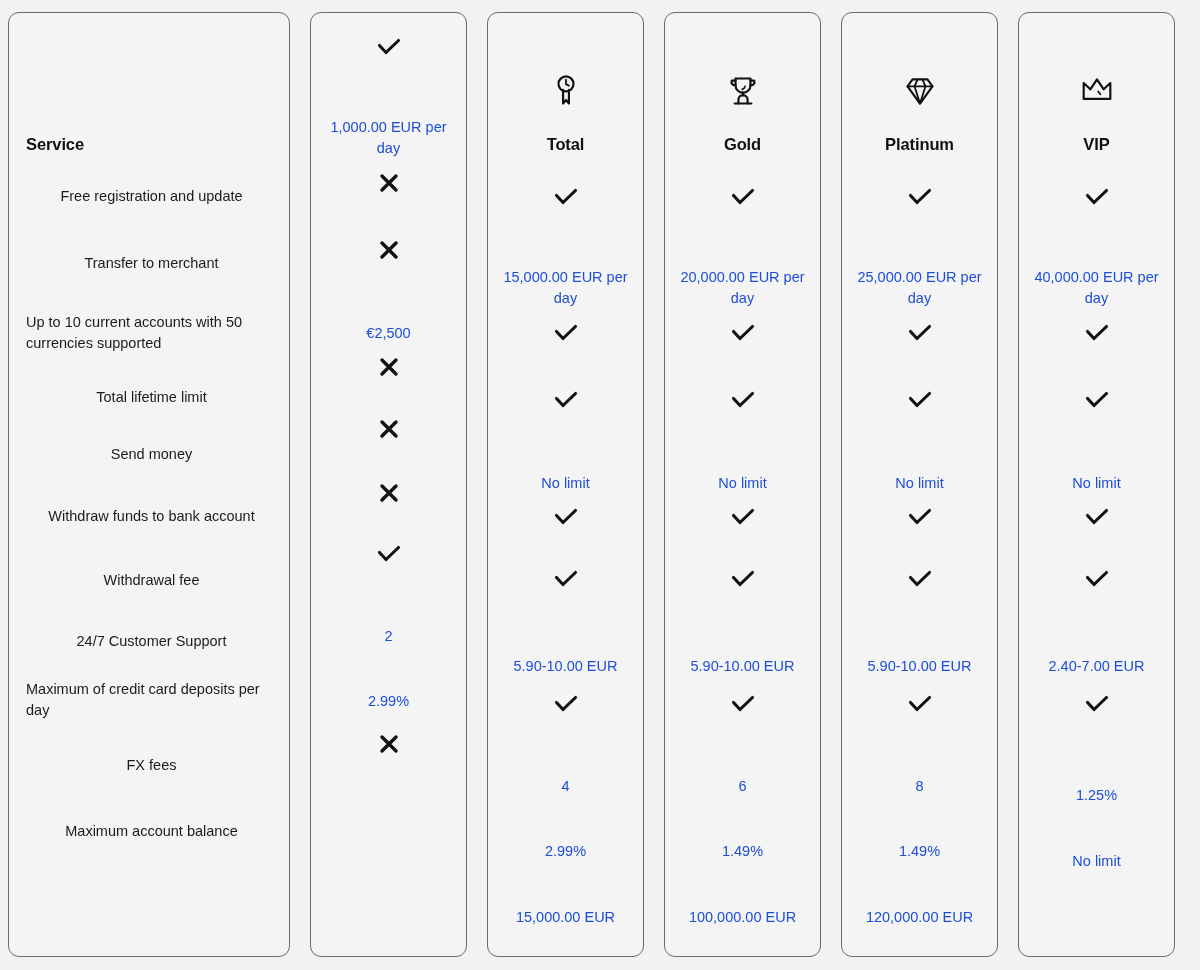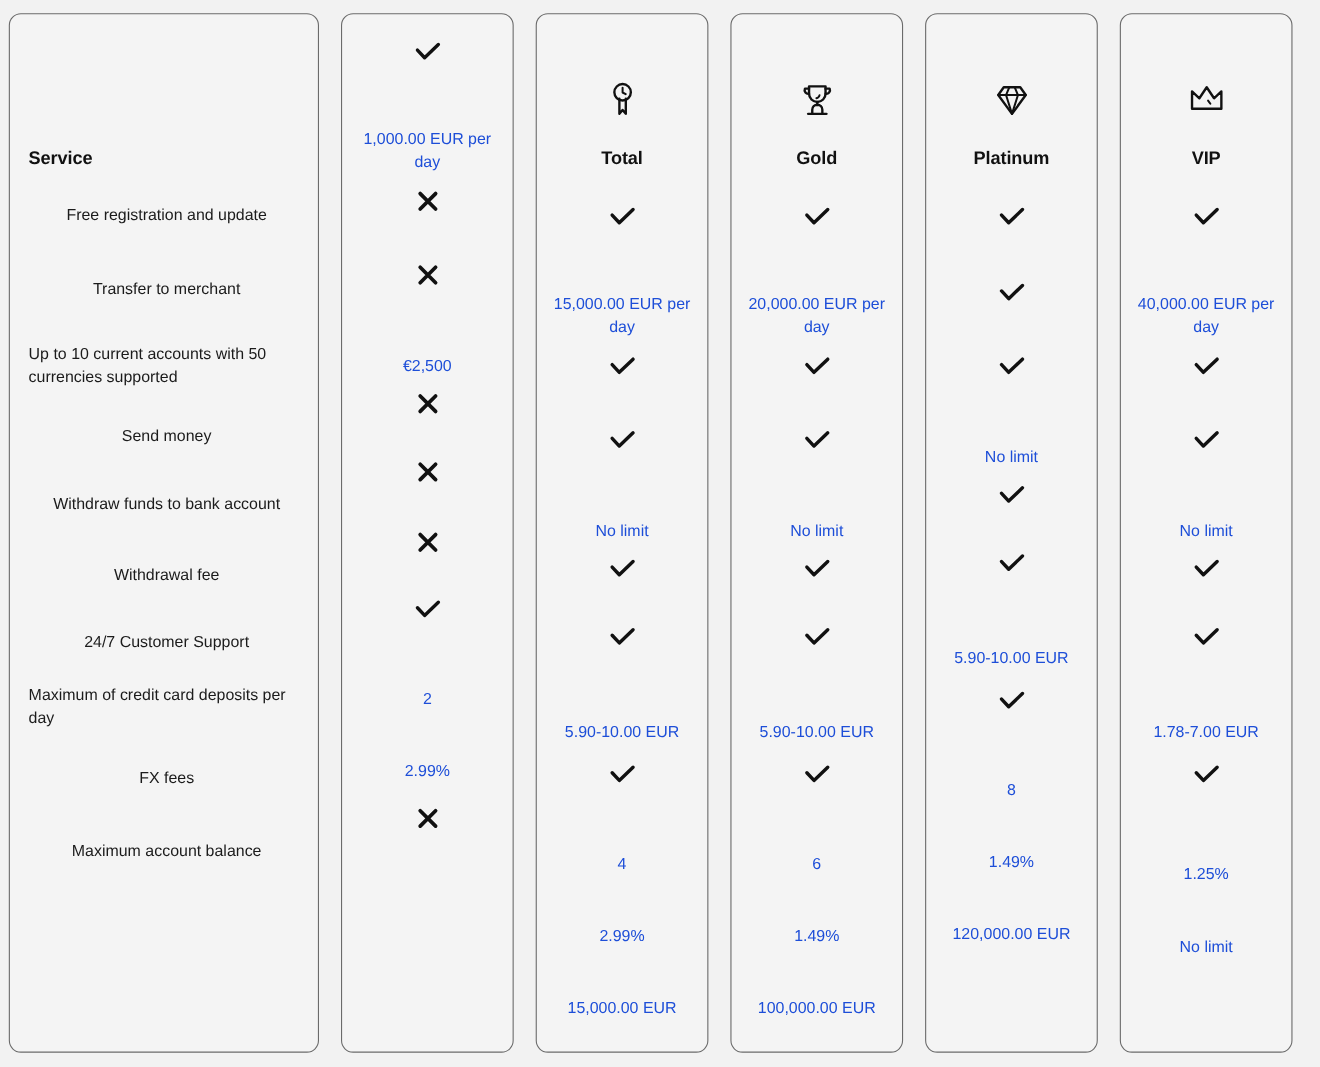--- a/index.html
+++ b/index.html
@@ -146,20 +146,25 @@
         <div class="row h2">
           <div class="label-wrap">
             <span class="label-text">Transfer to merchant</span>
           </div>
         </div>
         <div class="row h3">
           <div class="label-wrap">
             <span class="label-text">Up to 10 current accounts with 50 currencies supported</span>
           </div>
         </div>
+        <div class="row h5">
+          <div class="label-wrap">
+            <span class="label-text">Total lifetime limit</span>
+          </div>
+        </div>
         <div class="row h6">
           <div class="label-wrap">
             <span class="label-text">Send money</span>
           </div>
         </div>
         <div class="row h7">
           <div class="label-wrap">
             <span class="label-text">Withdraw funds to bank account</span>
           </div>
         </div>
@@ -427,20 +432,23 @@
         <div class="card-title">Platinum</div>
       </div>
       <div class="rows">
         <div class="row h1">
           <span class="mark">
             <svg width="26" height="22" viewBox="0 0 26 22" fill="none" stroke="#111111" stroke-width="3.1" stroke-linecap="round" stroke-linejoin="round">
               <path d="M3.5 9.5 10 16.5 22.5 4.5"></path>
             </svg>
           </span>
         </div>
+        <div class="row h2">
+          <span class="cell-value">25,000.00 EUR per day</span>
+        </div>
         <div class="row h3">
           <span class="mark">
             <svg width="26" height="22" viewBox="0 0 26 22" fill="none" stroke="#111111" stroke-width="3.1" stroke-linecap="round" stroke-linejoin="round">
               <path d="M3.5 9.5 10 16.5 22.5 4.5"></path>
             </svg>
           </span>
         </div>
         <div class="row h4">
           <span class="mark">
             <svg width="26" height="22" viewBox="0 0 26 22" fill="none" stroke="#111111" stroke-width="3.1" stroke-linecap="round" stroke-linejoin="round">
@@ -532,21 +540,21 @@
           </span>
         </div>
         <div class="row h7">
           <span class="mark">
             <svg width="26" height="22" viewBox="0 0 26 22" fill="none" stroke="#111111" stroke-width="3.1" stroke-linecap="round" stroke-linejoin="round">
               <path d="M3.5 9.5 10 16.5 22.5 4.5"></path>
             </svg>
           </span>
         </div>
         <div class="row h8">
-          <span class="cell-value">1.78-7.00 EUR</span>
+          <span class="cell-value">2.40-7.00 EUR</span>
         </div>
         <div class="row h9">
           <span class="mark">
             <svg width="26" height="22" viewBox="0 0 26 22" fill="none" stroke="#111111" stroke-width="3.1" stroke-linecap="round" stroke-linejoin="round">
               <path d="M3.5 9.5 10 16.5 22.5 4.5"></path>
             </svg>
           </span>
         </div>
         <div class="row h11">
           <span class="cell-value">1.25%</span>

